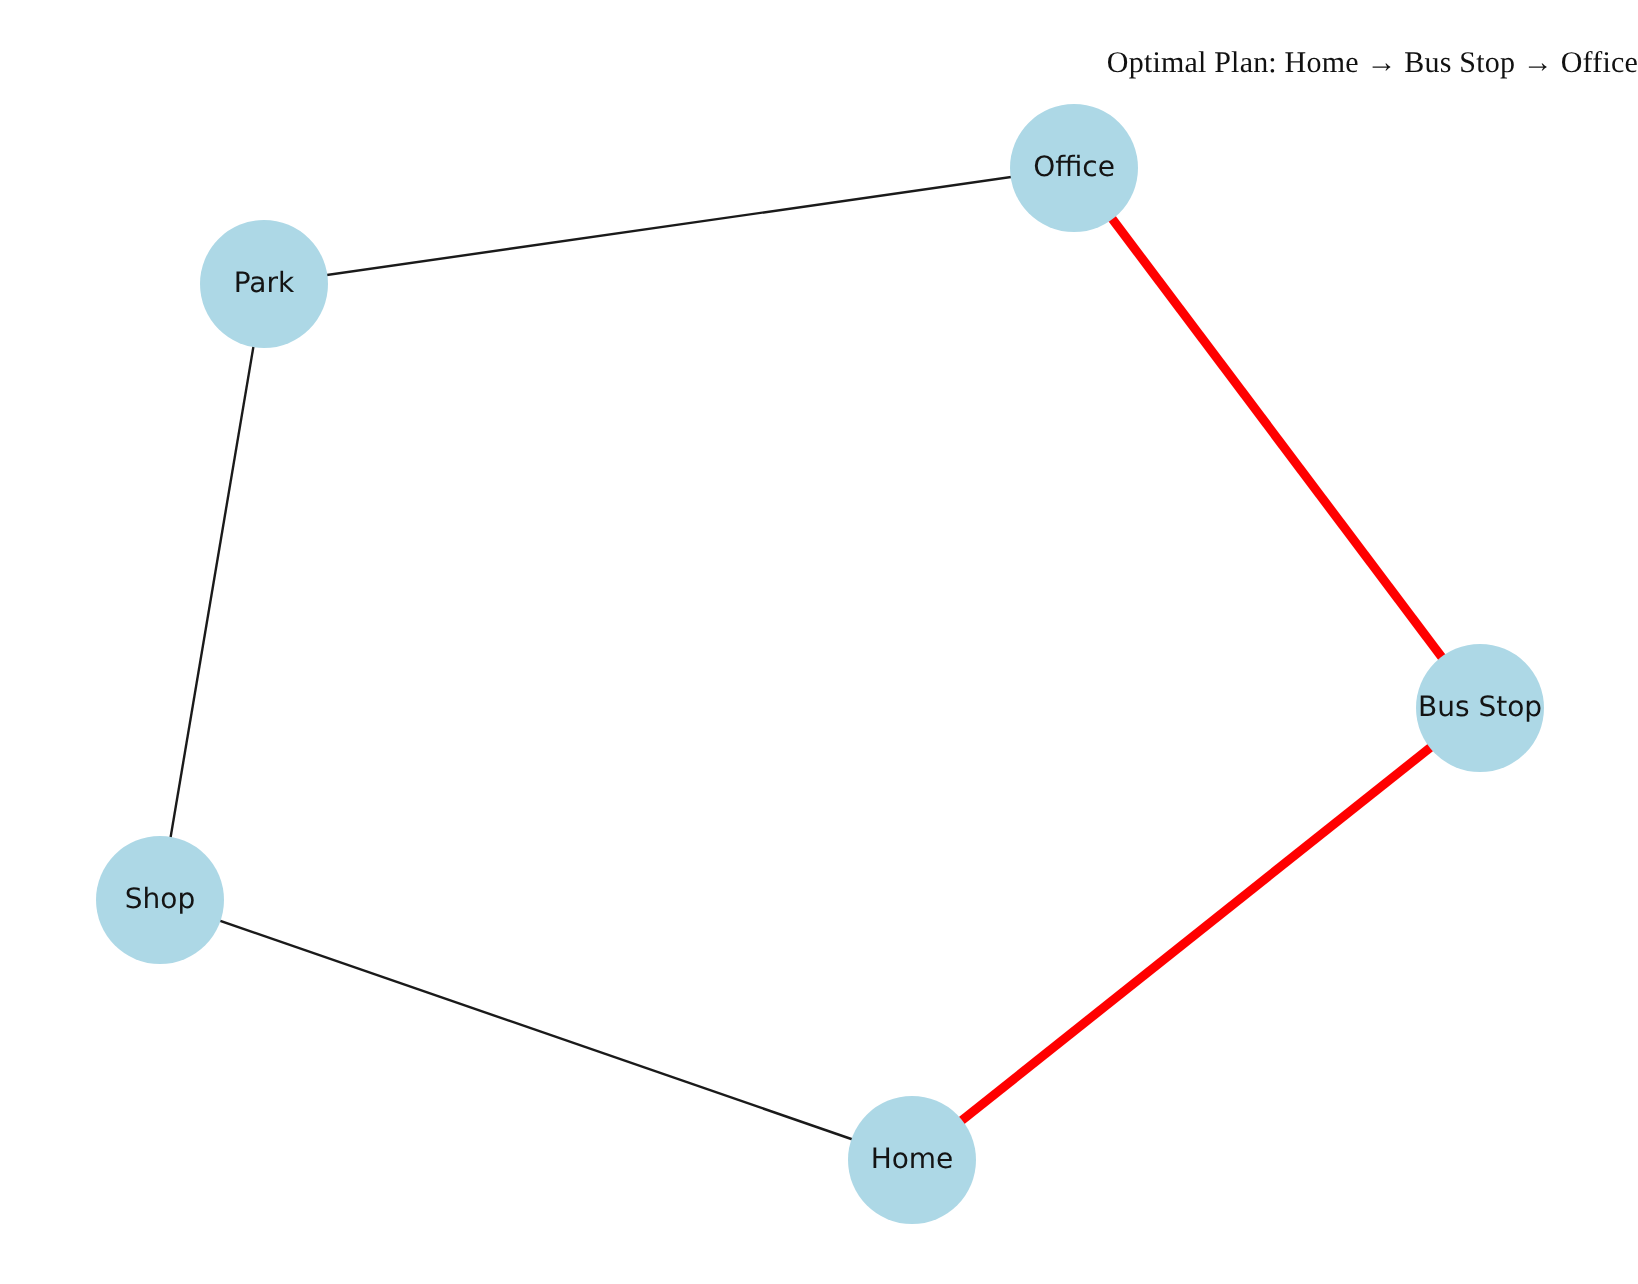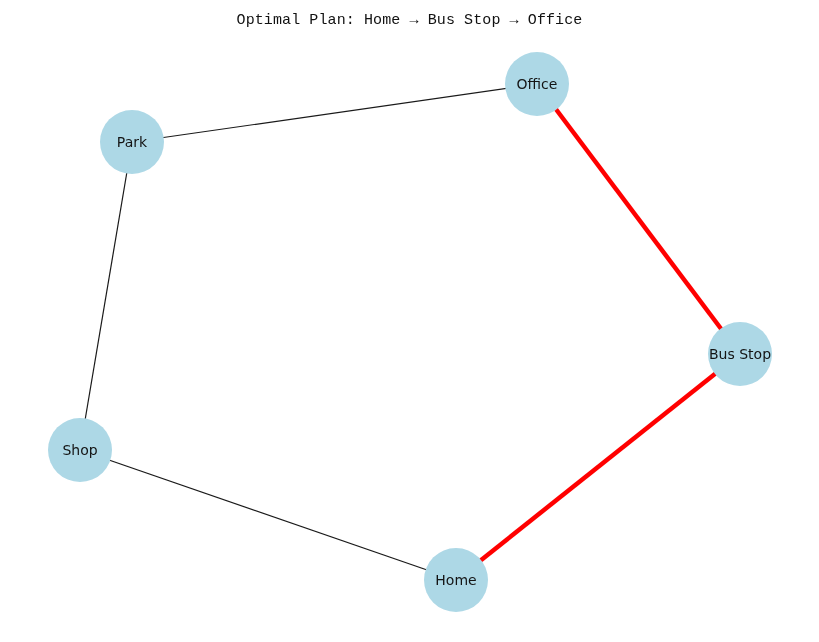--- a/index.html
+++ b/index.html
@@ -17,25 +17,25 @@
   }
   #figure {
     position: relative;
     width: 819px;
     height: 642px;
     background: #ffffff;
   }
   #figure-title {
     position: absolute;
     left: 0;
-    top: 12px;
+    top: 24px;
     width: 819px;
-    text-align: center;
+    text-align: right;
     font-size: 15px;
-    font-family: Liberation Mono, monospace;
+    font-family: Liberation Serif, serif;
     color: #111111;
     letter-spacing: 0.1px;
     white-space: nowrap;
     -webkit-font-smoothing: antialiased;
   }
   #graph-canvas {
     position: absolute;
     left: 0;
     top: 0;
     width: 819px;

